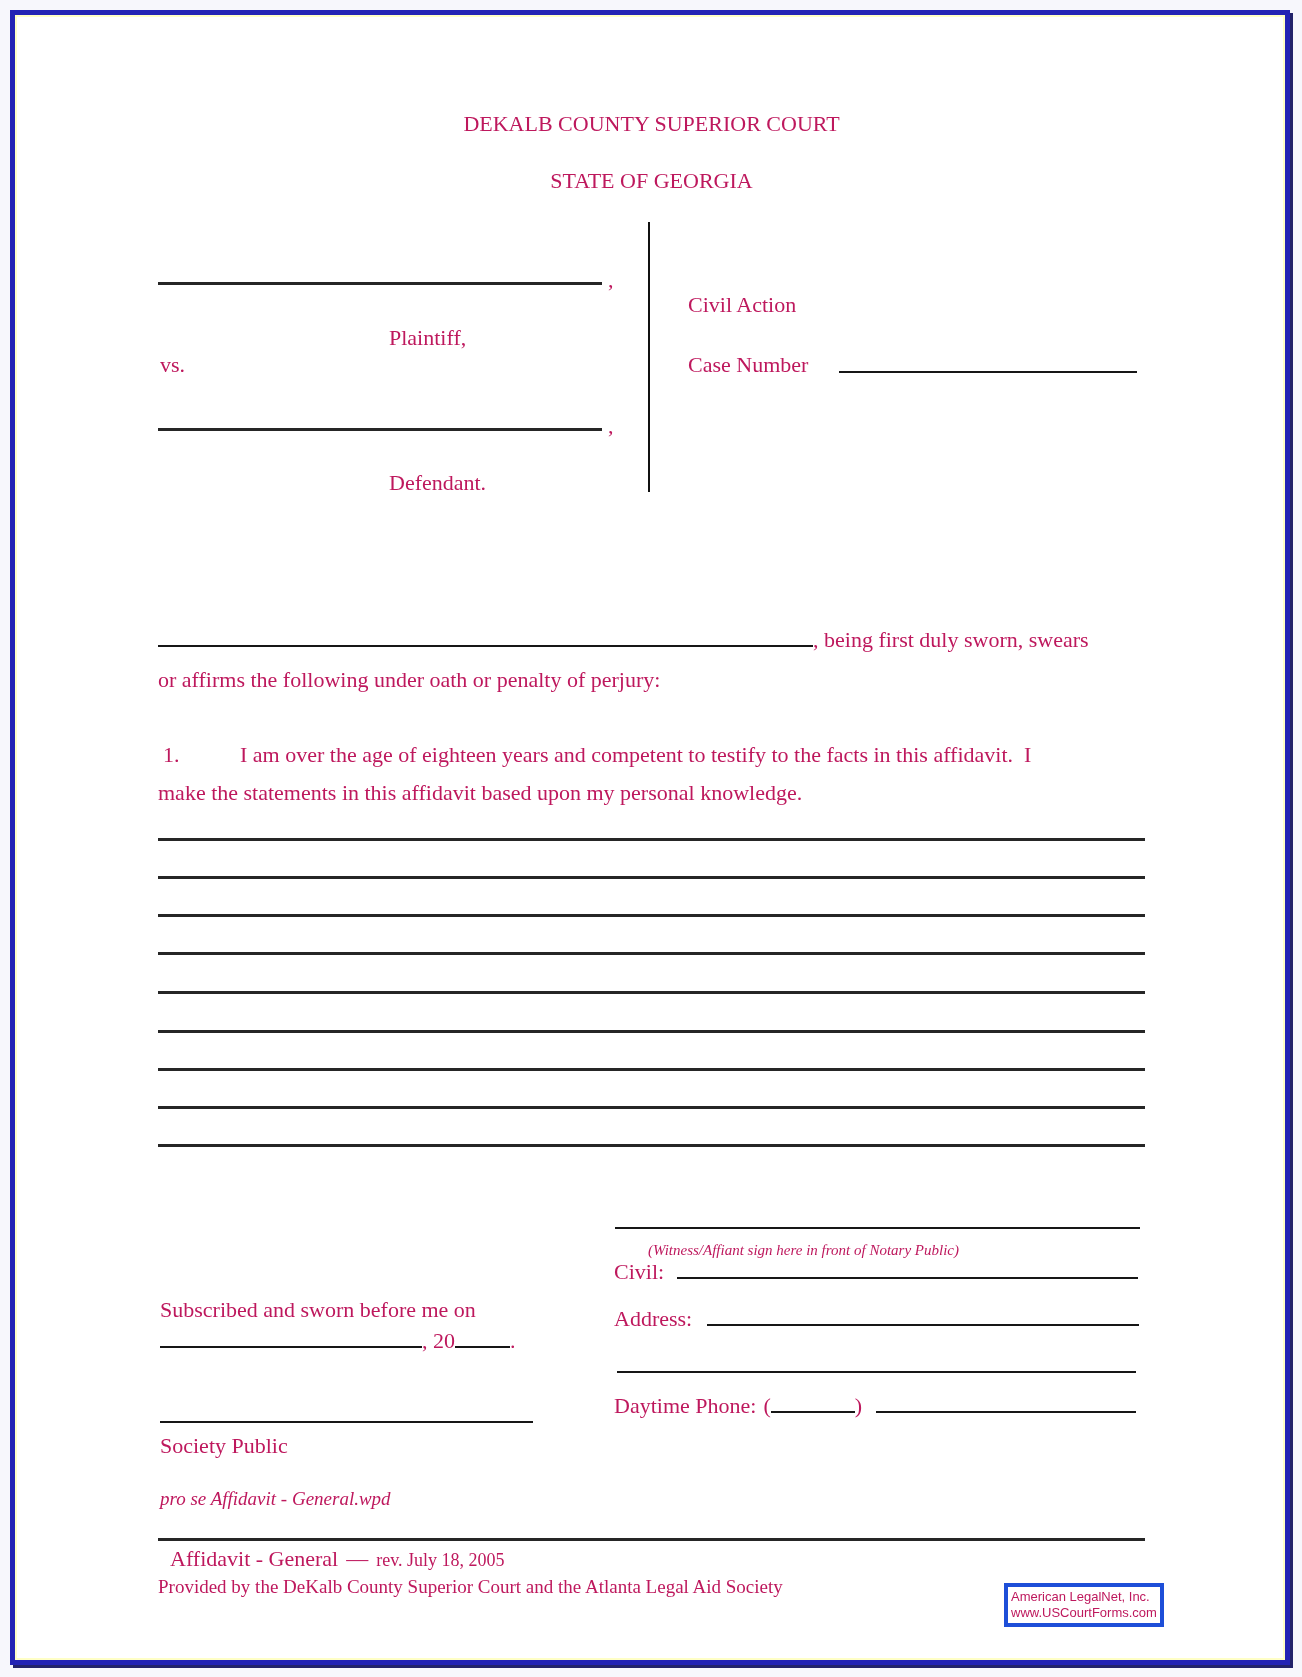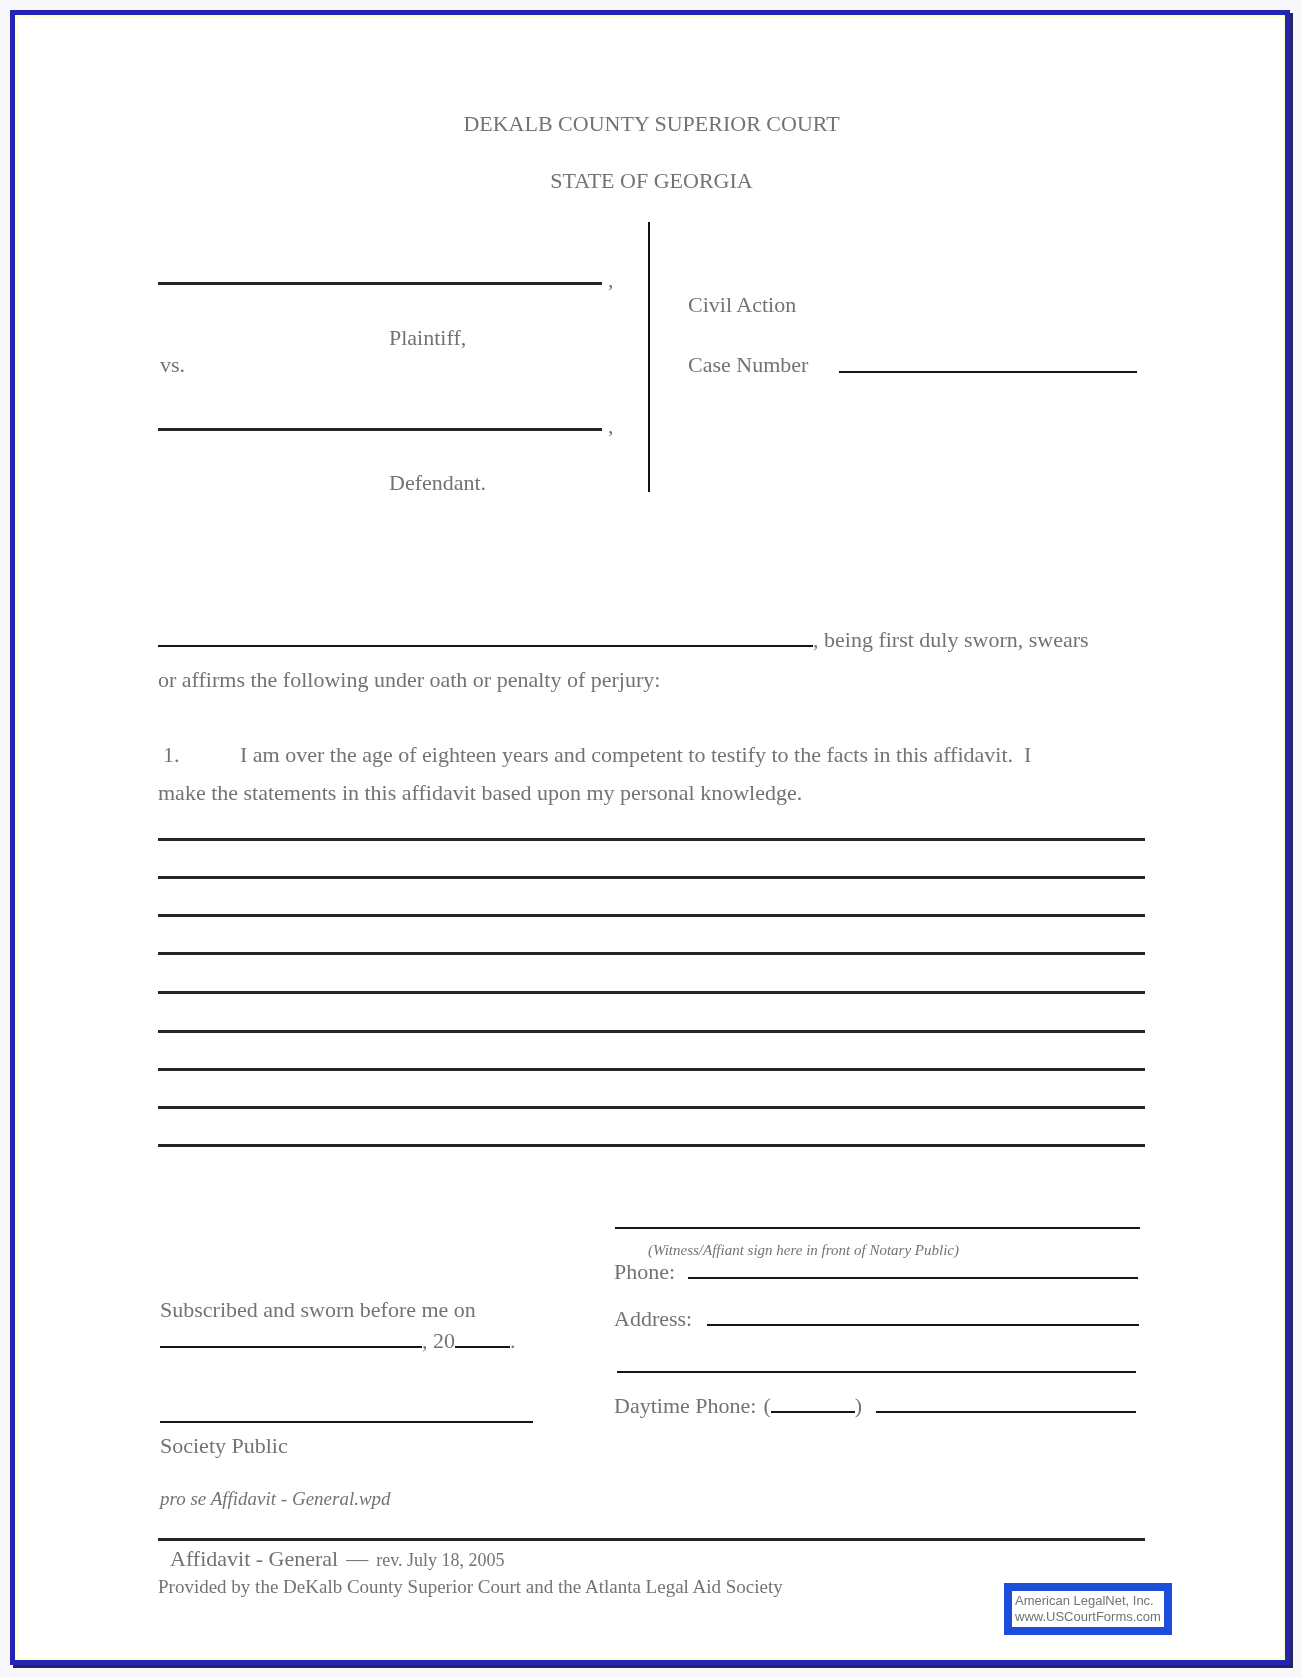--- a/index.html
+++ b/index.html
@@ -1,35 +1,35 @@
 <!DOCTYPE html>
 <html><head>
 <meta charset="utf-8">
 <style>
   html,body{margin:0;padding:0;background:#f7f7fc;}
   .page{position:relative;width:1302px;height:1677px;background:#f7f7fc;
-        font-family:"Liberation Serif","DejaVu Serif",serif;color:#737373;overflow:hidden;}
+        font-family:"Liberation Serif","DejaVu Serif",serif;color:#be185d;overflow:hidden;}
   .frame{position:absolute;left:10px;top:10px;width:1270px;height:1645px;
          border:5px solid #2323b4;box-shadow:3px 3px 0 #23236a;}
   .inner{position:absolute;inset:0;border:2px solid #ffffc6;background:#ffffff;}
   .abs{position:absolute;}
   .t{font-size:22px;line-height:27px;white-space:pre;}
   .center{text-align:center;}
   .rule{position:absolute;background:#262626;height:3px;}
   .rule2{position:absolute;background:#161616;height:2px;}
   .ul{display:inline-block;border-bottom:2px solid #161616;}
   .row{display:flex;align-items:baseline;}
   .italic{font-style:italic;}
   .vbar{position:absolute;width:2px;background:#111;}
   .affidavit-title{font-size:24px;font-weight:bold;letter-spacing:1px;}
   .small-italic{font-size:19px;font-style:italic;line-height:24px;}
   .footer-title{font-size:22px;}
   .footer-rev{font-size:18px;}
   .footer-provided{font-size:19px;line-height:24px;}
-  .vendor-box{position:absolute;border:8px solid #1d4ed8;background:#fff;
+  .vendor-box{position:absolute;border:4px solid #1d4ed8;background:#fff;
               font-family:"Liberation Sans","DejaVu Sans",sans-serif;
               font-size:13px;line-height:16px;padding:2px 3px;white-space:nowrap;}
 </style>
 </head>
 <body>
 
 <div class="page">
 
   <div class="frame">
     <div class="inner"></div>
@@ -70,21 +70,21 @@
   <div class="rule" style="left:158px;top:991px;width:987px;"></div>
   <div class="rule" style="left:158px;top:1030px;width:987px;"></div>
   <div class="rule" style="left:158px;top:1068px;width:987px;"></div>
   <div class="rule" style="left:158px;top:1106px;width:987px;"></div>
   <div class="rule" style="left:158px;top:1144px;width:987px;"></div>
 
   <div class="rule2" style="left:615px;top:1227px;width:525px;"></div>
   <div class="abs italic" style="left:648px;top:1237px;font-size:15px;line-height:26px;">(Witness/Affiant sign here in front of Notary Public)</div>
 
   <div class="abs t row" style="left:614px;top:1258px;width:524px;">
-    <span>Phone:</span>
+    <span>Civil:</span>
     <span class="ul" style="flex:1;margin-left:13px;"></span>
   </div>
 
   <div class="abs t row" style="left:614px;top:1305px;width:525px;">
     <span>Address:</span>
     <span class="ul" style="flex:1;margin-left:15px;"></span>
   </div>
 
   <div class="rule2" style="left:617px;top:1371px;width:519px;"></div>
 

